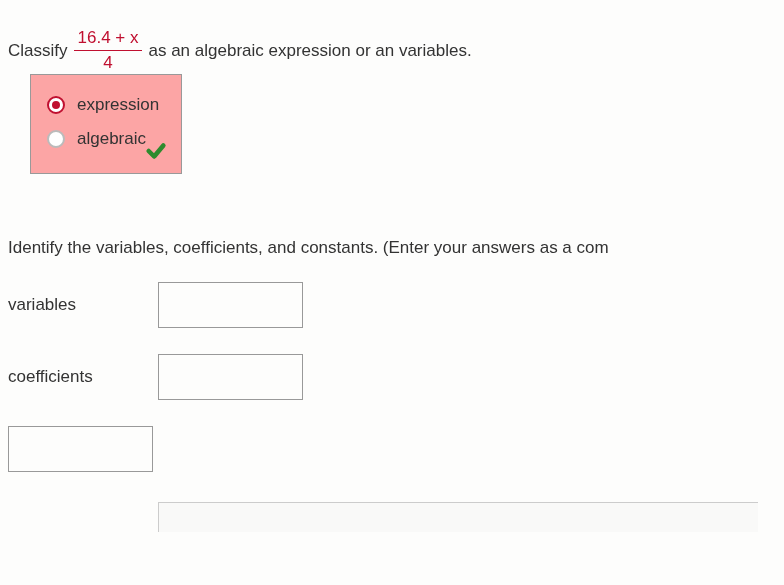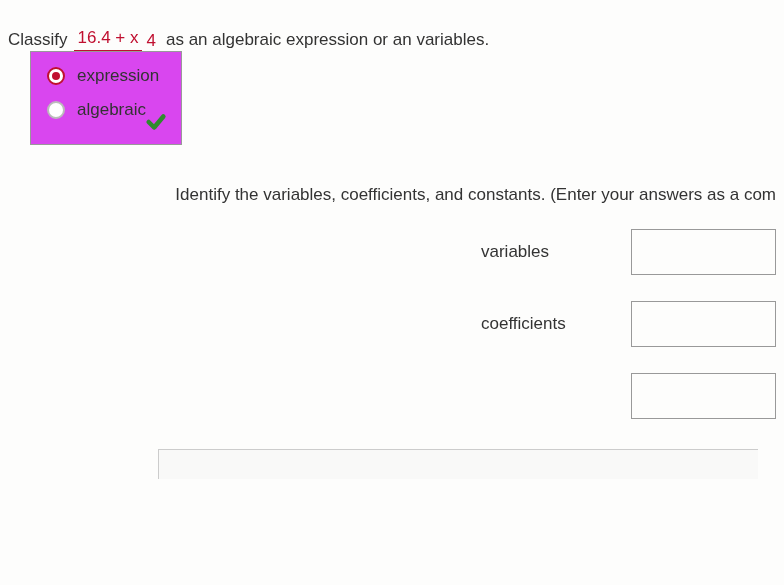--- a/index.html
+++ b/index.html
@@ -17,41 +17,41 @@
       height: 585px;
       overflow: hidden;
     }
     .question1 {
       display: flex;
       align-items: center;
       flex-wrap: wrap;
     }
     .fraction {
       display: inline-flex;
-      flex-direction: row;
+      flex-direction: column;
       align-items: center;
       margin: 0 6px;
       color: #c01030;
       font-weight: 500;
       line-height: 1.2;
     }
     .fraction .num {
       padding: 0 4px 2px 4px;
       border-bottom: 1.5px solid #c01030;
     }
     .fraction .den {
       padding: 2px 4px 0 4px;
     }
     .answer-box {
       border: 1px solid #999;
       display: inline-block;
-      padding: 14px 22px 10px 16px;
+      padding: 20px 22px 10px 16px;
       margin-left: 22px;
-      margin-bottom: 40px;
-      background: #d946ef;
+      margin-bottom: 64px;
+      background: #fca5a5;
       position: relative;
     }
     .radio-row {
       display: flex;
       align-items: center;
       margin-bottom: 14px;
     }
     .radio {
       width: 18px;
       height: 18px;
@@ -76,27 +76,25 @@
     .checkmark {
       color: #2e8b2e;
       font-size: 26px;
       font-weight: bold;
       position: absolute;
       right: 14px;
       bottom: 4px;
     }
     .question2 {
       margin-bottom: 24px;
-      text-align: right;
     }
     .field-row {
       display: flex;
       align-items: center;
       margin-bottom: 26px;
-      justify-content: flex-end;
     }
     .field-label {
       width: 150px;
     }
     .text-input {
       width: 145px;
       height: 46px;
       border: 1px solid #999;
       background: #fdfdfc;
       padding: 4px 8px;

